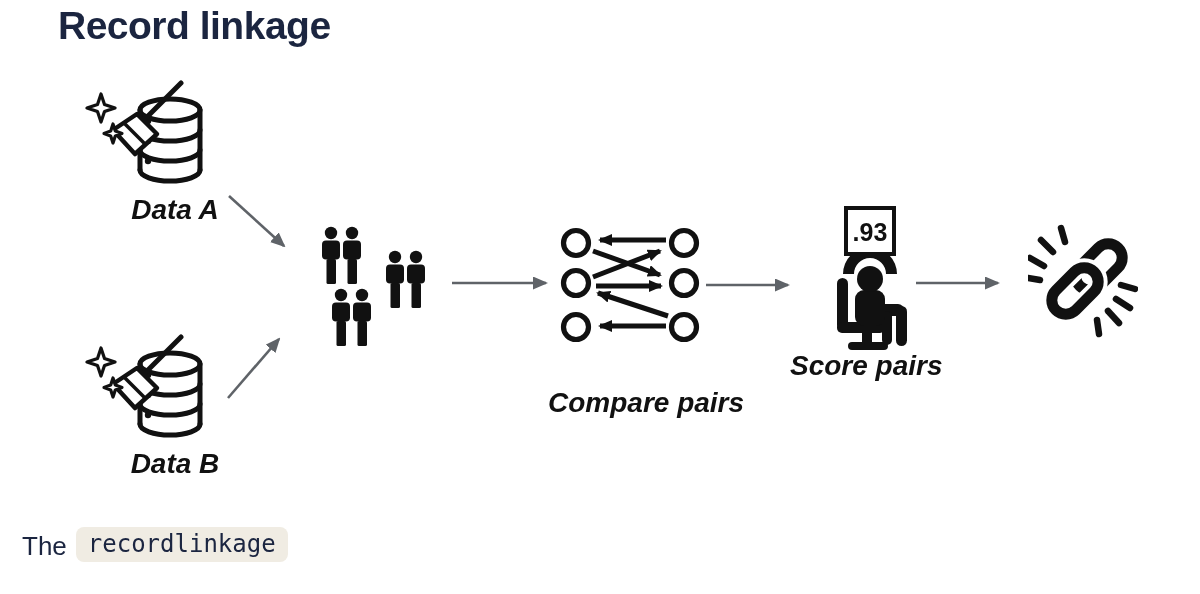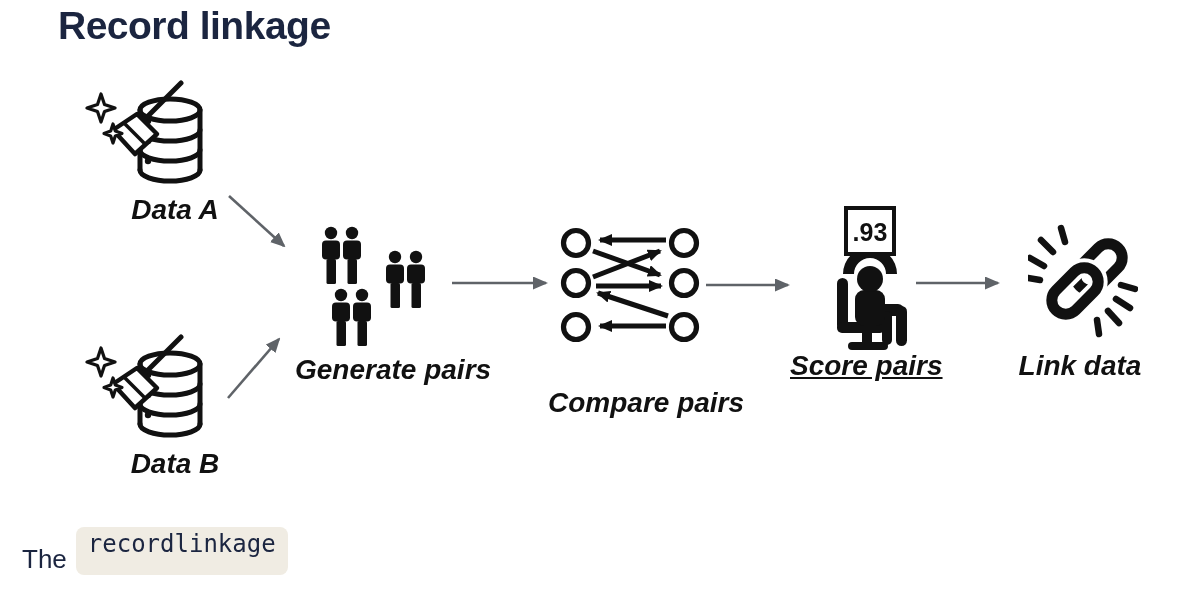--- a/index.html
+++ b/index.html
@@ -35,21 +35,21 @@
     position:absolute;left:22px;top:527px;
     display:flex;align-items:flex-end;gap:9px;
     font-size:26px;color:var(--title_text);
     font-family:"Liberation Sans",sans-serif;
   }
   .code-chip{
     font-family:"DejaVu Sans Mono",monospace;
     font-size:24px;
     background:var(--code_bg);
     color:var(--title_text);
-    padding:4px 12px 18px 12px;
+    padding:4px 12px 5px 12px;
     border-radius:8px;
     line-height:1.1;
   }
   svg{display:block;}
 </style>
 </head>
 <body>
 
 <div class="canvas">
 
@@ -143,21 +143,20 @@
       <g transform="translate(14,64)">
         <circle cx="11" cy="7" r="6.2"></circle>
           <rect x="2" y="14.5" width="18" height="19" rx="4"></rect>
           <rect x="6.5" y="33" width="9.5" height="25" rx="1.5"></rect>
         <circle cx="32" cy="7" r="6.2"></circle>
           <rect x="23" y="14.5" width="18" height="19" rx="4"></rect>
           <rect x="27.5" y="33" width="9.5" height="25" rx="1.5"></rect>
       </g>
     </g>
   </svg>
-  <div class="stage-label" style="left:295px;top:354px;width:165px;">Generate pairs</div>
 
   <svg class="abs" style="left:560px;top:226px;" width="142" height="120" viewBox="0 0 142 120">
     <defs>
       <marker id="bah" markerUnits="userSpaceOnUse" markerWidth="14" markerHeight="12" refX="12" refY="6" orient="auto">
         <path d="M0,0 L14,6 L0,12 Z" fill="#111111"></path>
       </marker>
     </defs>
     <g fill="#ffffff" stroke="#111111" stroke-width="5.2">
       <circle cx="16" cy="17" r="12.5"></circle>
       <circle cx="16" cy="57" r="12.5"></circle>
@@ -186,39 +185,38 @@
       <rect x="52" y="98" width="28" height="12" rx="6"></rect>
       <rect x="58" y="105" width="10" height="34" rx="5"></rect>
       <rect x="72" y="100" width="11" height="40" rx="5.5"></rect>
       <rect x="31" y="84" width="30" height="36" rx="9"></rect>
       <path d="M19,68 A27,27 0 0 1 73,68 L62,68 A16,16 0 0 0 30,68 Z"></path>
     </g>
     <rect x="22" y="2" width="48" height="46" fill="#ffffff" stroke="#111111" stroke-width="4"></rect>
     <text x="46" y="35" text-anchor="middle" font-family="Liberation Sans, sans-serif" font-size="25" font-weight="700" fill="#111111">.93</text>
     <circle cx="46" cy="73" r="13" fill="#111111"></circle>
   </svg>
-  <div class="stage-label" style="left:790px;top:350px;width:140px;text-decoration:underline;">Score pairs</div>
+  <div class="stage-label" style="left:790px;top:350px;width:140px;">Score pairs</div>
 
   <svg class="abs" style="left:1028px;top:222px;" width="110" height="125" viewBox="0 0 110 125">
     <g stroke="#111111" stroke-width="6.5" stroke-linecap="round">
       <line x1="37" y1="20" x2="33" y2="6"></line>
       <line x1="25" y1="30" x2="13" y2="18"></line>
       <line x1="16" y1="44" x2="2" y2="36"></line>
       <line x1="12" y1="58" x2="0" y2="56"></line>
       <line x1="69" y1="98" x2="71" y2="112"></line>
       <line x1="80" y1="89" x2="91" y2="101"></line>
       <line x1="88" y1="77" x2="102" y2="86"></line>
       <line x1="93" y1="63" x2="107" y2="67"></line>
     </g>
     <g fill="none">
       <rect x="-27" y="-14" width="54" height="28" rx="14" transform="translate(71,45) rotate(-45)" stroke="#111111" stroke-width="11"></rect>
       <rect x="-27" y="-14" width="54" height="28" rx="14" transform="translate(47,69) rotate(-45)" stroke="#ffffff" stroke-width="19"></rect>
       <rect x="-27" y="-14" width="54" height="28" rx="14" transform="translate(47,69) rotate(-45)" stroke="#111111" stroke-width="11"></rect>
     </g>
   </svg>
-  <div class="stage-label" style="left:1010px;top:350px;width:140px;">Link data</div>
 
   <div class="footer">
     <span>The</span>
     <span class="code-chip">recordlinkage</span>
   </div>
 
 </div>
 
 </body></html>

